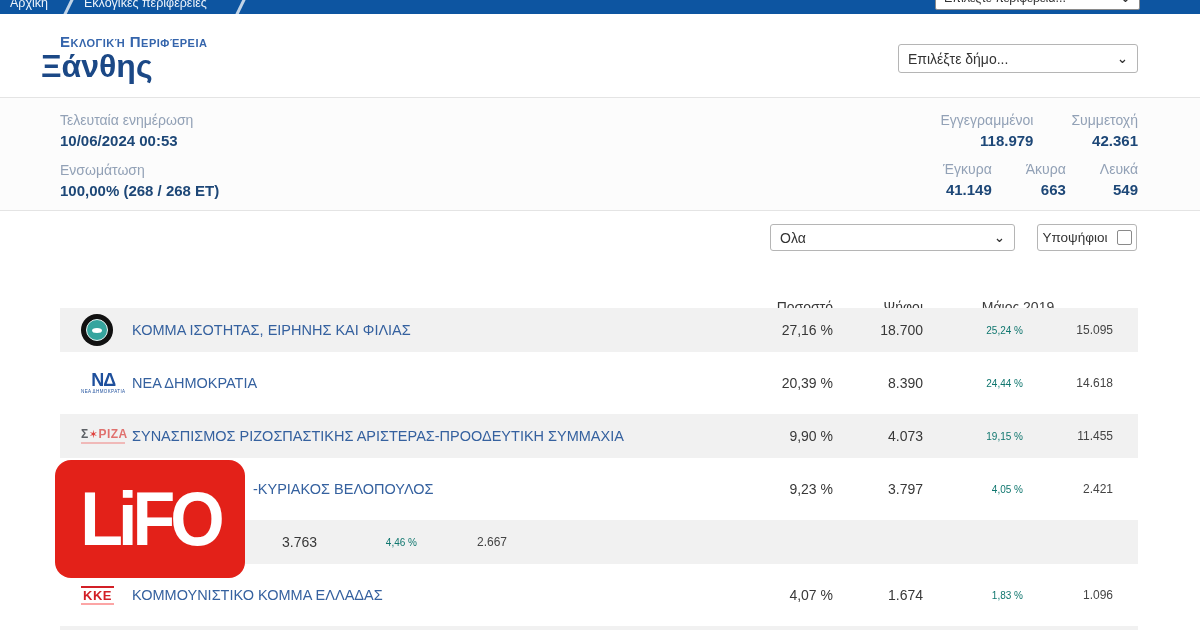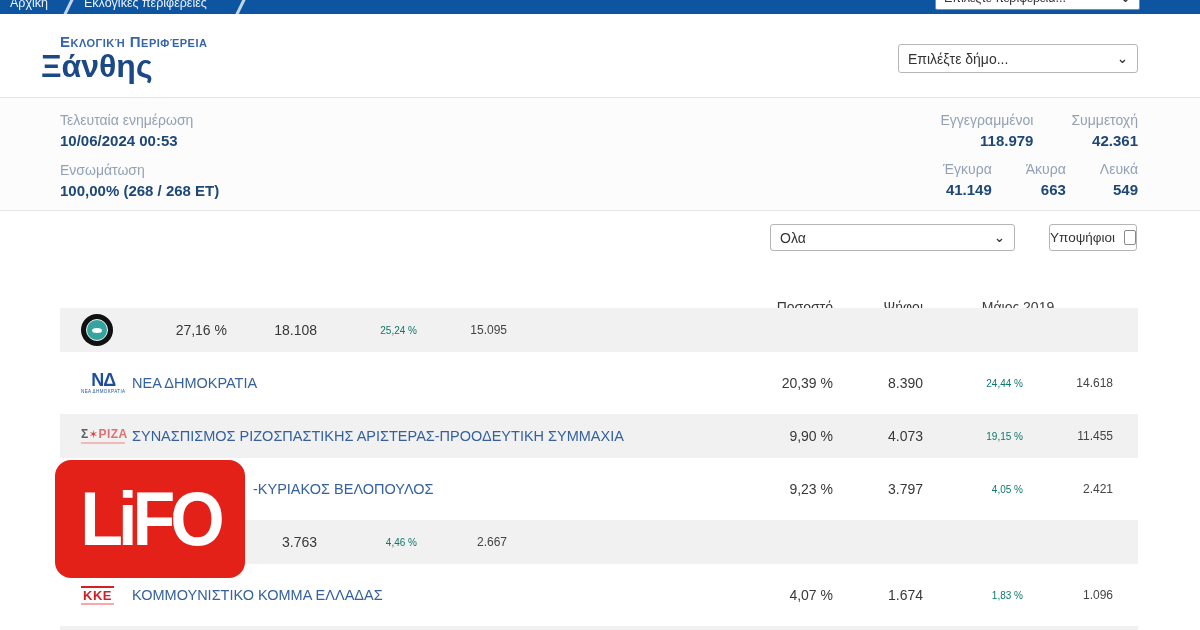--- a/index.html
+++ b/index.html
@@ -58,21 +58,21 @@
   .stats-right-b{position:absolute;right:62px;top:61px;display:flex;gap:34px;}
   .stat-col{text-align:right;}
   
   .filter-select{
     position:absolute;left:770px;top:224px;width:245px;height:27px;
     background:#fff;border:1px solid #b5b5b5;border-radius:3px;
     display:flex;align-items:center;justify-content:space-between;
     padding:0 9px;font-size:14px;color:#333;box-sizing:border-box;cursor:pointer;
   }
   .cand-group{
-    position:absolute;right:63px;top:224px;width:88px;height:27px;
+    position:absolute;right:63px;top:224px;width:100px;height:27px;
     background:#fff;border:1px solid #b5b5b5;border-radius:3px;
     display:flex;align-items:center;justify-content:center;gap:9px;
     font-size:13.5px;color:#333;box-sizing:border-box;cursor:pointer;
   }
   .checkbox{
     width:13px;height:13px;border:1px solid #8a8a8a;border-radius:2px;background:#fff;
   }
   
   .thead{
     position:absolute;left:60px;top:271px;width:1078px;display:flex;align-items:center;
@@ -202,22 +202,23 @@
 <div class="rows">
 
   <div class="row gray">
     <div class="c-logo">
       <div class="kief">
           <div class="kief-inner">
             <div class="kief-dove"></div>
           </div>
         </div>
     </div>
+    <div class="c-name">ΚΟΜΜΑ ΙΣΟΤΗΤΑΣ, ΕΙΡΗΝΗΣ ΚΑΙ ΦΙΛΙΑΣ</div>
     <div class="c-pct">27,16 %</div>
-    <div class="c-votes">18.108</div>
+    <div class="c-votes">18.700</div>
     <div class="c-ppct">25,24 %</div>
     <div class="c-pvotes">15.095</div>
     <div class="row-pad"></div>
   </div>
 
   <div class="row white">
     <div class="c-logo">
       <div class="nd">
         <div class="nd-mark">ΝΔ</div>
         <div class="nd-cap">ΝΕΑ ΔΗΜΟΚΡΑΤΙΑ</div>

